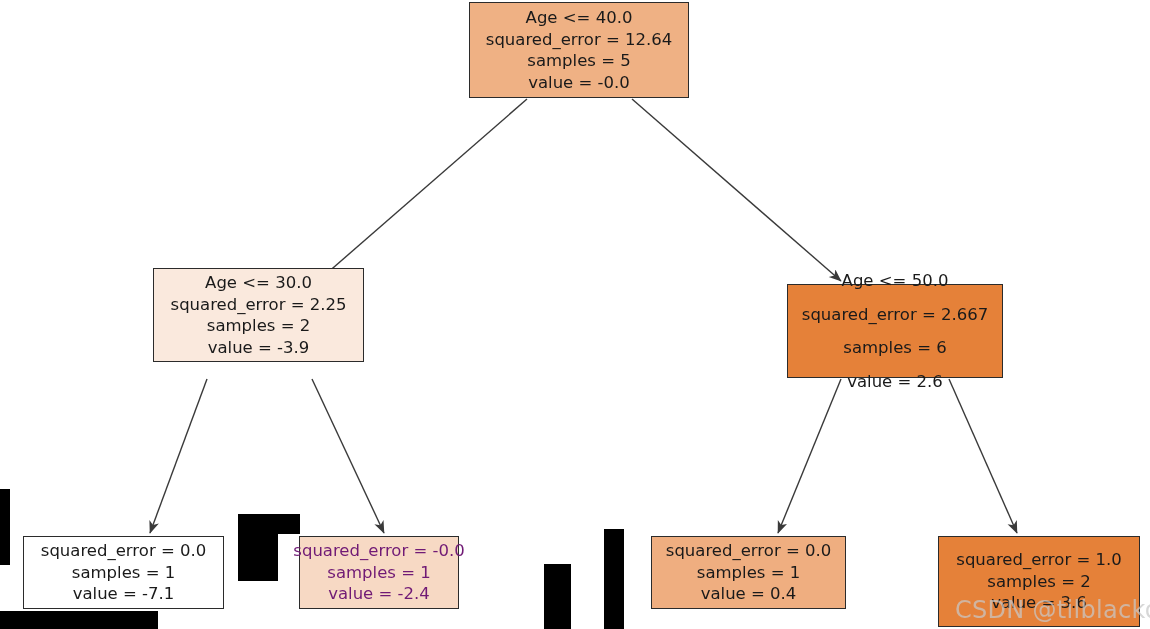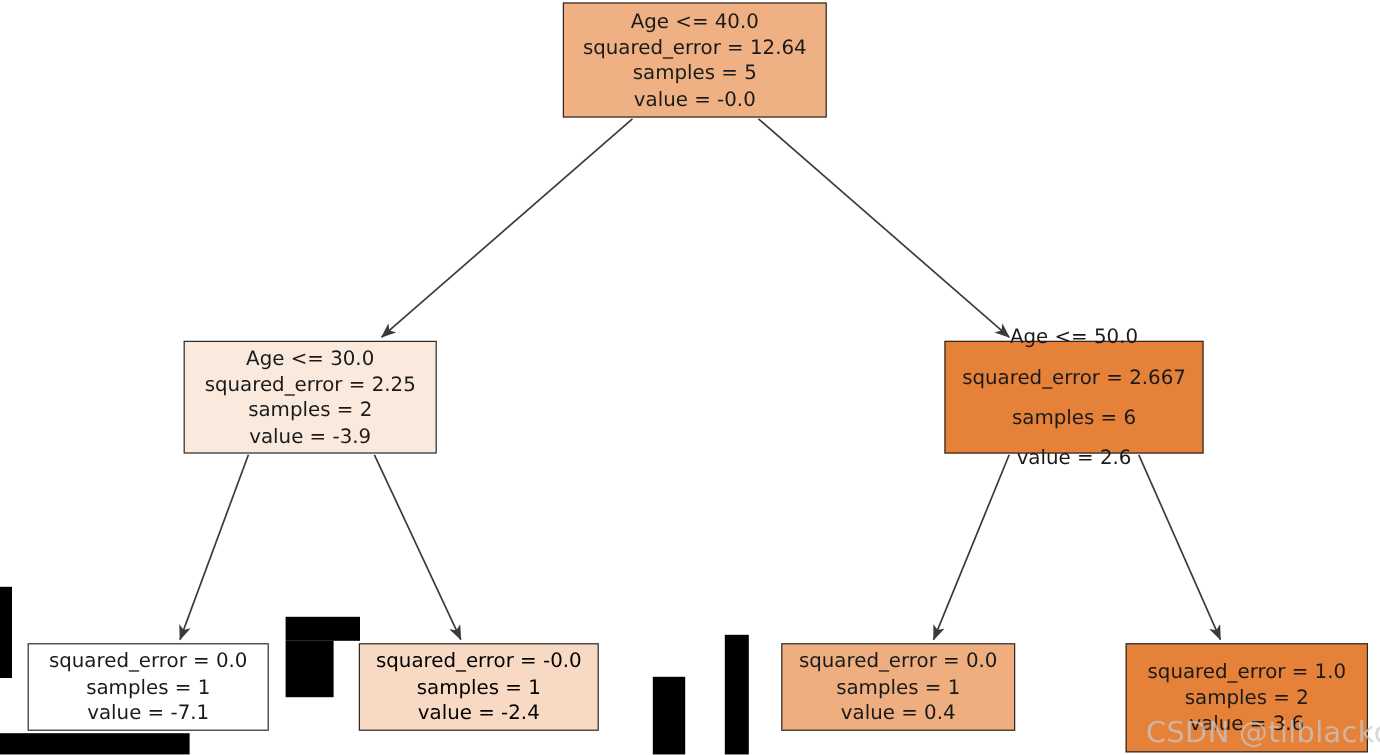--- a/index.html
+++ b/index.html
@@ -75,41 +75,41 @@
       </g>
   </svg>
 
   <div class="node" style="left: 469px; top: 2px; width: 220px; height: 96px; background: rgb(239, 177, 132); border-color: rgb(43, 43, 43); color: rgb(26, 26, 26);">
     <span class="line">Age &lt;= 40.0</span>
     <span class="line">squared_error = 12.64</span>
     <span class="line">samples = 5</span>
     <span class="line">value = -0.0</span>
   </div>
 
-  <div class="node" style="left: 153px; top: 284px; width: 211px; height: 94px; background: rgb(250, 233, 221); border-color: rgb(43, 43, 43); color: rgb(26, 26, 26);">
+  <div class="node" style="left: 153px; top: 268px; width: 211px; height: 94px; background: rgb(250, 233, 221); border-color: rgb(43, 43, 43); color: rgb(26, 26, 26);">
     <span class="line">Age &lt;= 30.0</span>
     <span class="line">squared_error = 2.25</span>
     <span class="line">samples = 2</span>
     <span class="line">value = -3.9</span>
   </div>
 
   <div class="node" style="left: 787px; top: 284px; width: 216px; height: 94px; background: rgb(229, 129, 57); border-color: rgb(43, 43, 43); color: rgb(26, 26, 26); gap: 12px;">
     <span class="line">Age &lt;= 50.0</span>
     <span class="line">squared_error = 2.667</span>
     <span class="line">samples = 6</span>
     <span class="line">value = 2.6</span>
   </div>
 
   <div class="node" style="left: 23px; top: 536px; width: 201px; height: 73px; background: rgb(255, 255, 255); border-color: rgb(43, 43, 43); color: rgb(26, 26, 26);">
     <span class="line">squared_error = 0.0</span>
     <span class="line">samples = 1</span>
     <span class="line">value = -7.1</span>
   </div>
 
-  <div class="node" style="left: 299px; top: 536px; width: 200px; height: 73px; background: rgb(247, 217, 196); border-color: rgb(43, 43, 43); color: #000000;">
+  <div class="node" style="left: 299px; top: 536px; width: 160px; height: 73px; background: rgb(247, 217, 196); border-color: rgb(43, 43, 43); color: #701a75;">
     <span class="line">squared_error = -0.0</span>
     <span class="line">samples = 1</span>
     <span class="line">value = -2.4</span>
   </div>
 
   <div class="node" style="left: 651px; top: 536px; width: 195px; height: 73px; background: rgb(239, 174, 128); border-color: rgb(43, 43, 43); color: rgb(26, 26, 26);">
     <span class="line">squared_error = 0.0</span>
     <span class="line">samples = 1</span>
     <span class="line">value = 0.4</span>
   </div>

